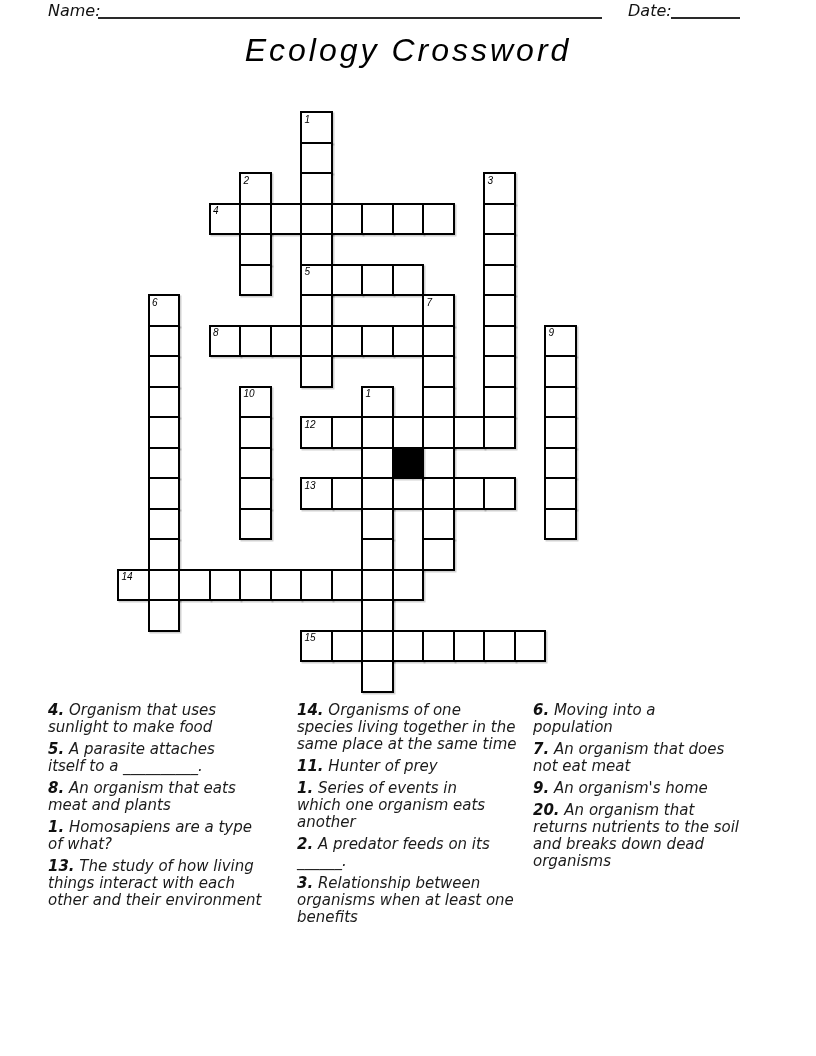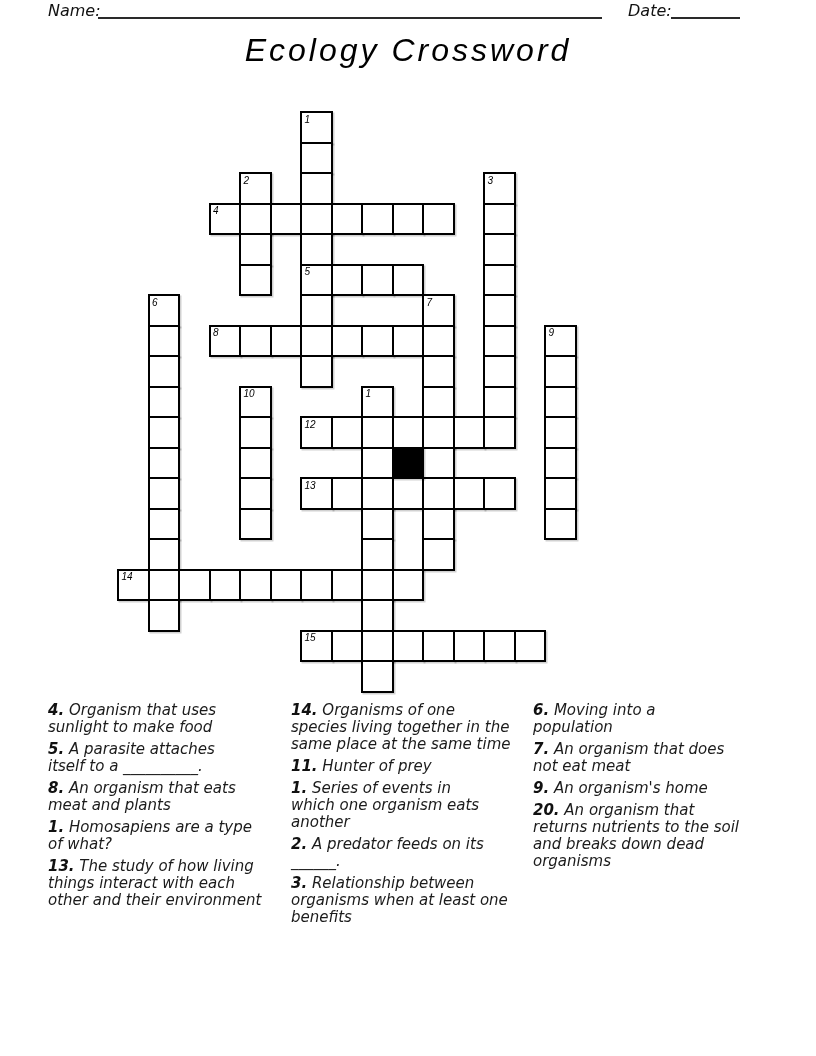--- a/index.html
+++ b/index.html
@@ -221,21 +221,21 @@
       <span class="cellnum" style="left: 187.5px; top: 522px;">15</span>
     </div>
 
   <div class="clue-col" id="cluecol0" style="left:48px">
       <div class="clue"><b>4.</b> Organism that uses<br>sunlight to make food</div>
       <div class="clue"><b>5.</b> A parasite attaches<br>itself to a __________.</div>
       <div class="clue"><b>8.</b> An organism that eats<br>meat and plants</div>
       <div class="clue"><b>1.</b> Homosapiens are a type<br>of what?</div>
       <div class="clue"><b>13.</b> The study of how living<br>things interact with each<br>other and their environment</div>
     </div>
-  <div class="clue-col" id="cluecol1" style="left:291px">
+  <div class="clue-col" id="cluecol1" style="left:297px">
       <div class="clue"><b>14.</b> Organisms of one<br>species living together in the<br>same place at the same time</div>
       <div class="clue"><b>11.</b> Hunter of prey</div>
       <div class="clue"><b>1.</b> Series of events in<br>which one organism eats<br>another</div>
       <div class="clue"><b>2.</b> A predator feeds on its<br>______.</div>
       <div class="clue"><b>3.</b> Relationship between<br>organisms when at least one<br>benefits</div>
     </div>
   <div class="clue-col" id="cluecol2" style="left:533px">
       <div class="clue"><b>6.</b> Moving into a<br>population</div>
       <div class="clue"><b>7.</b> An organism that does<br>not eat meat</div>
       <div class="clue"><b>9.</b> An organism's home</div>

